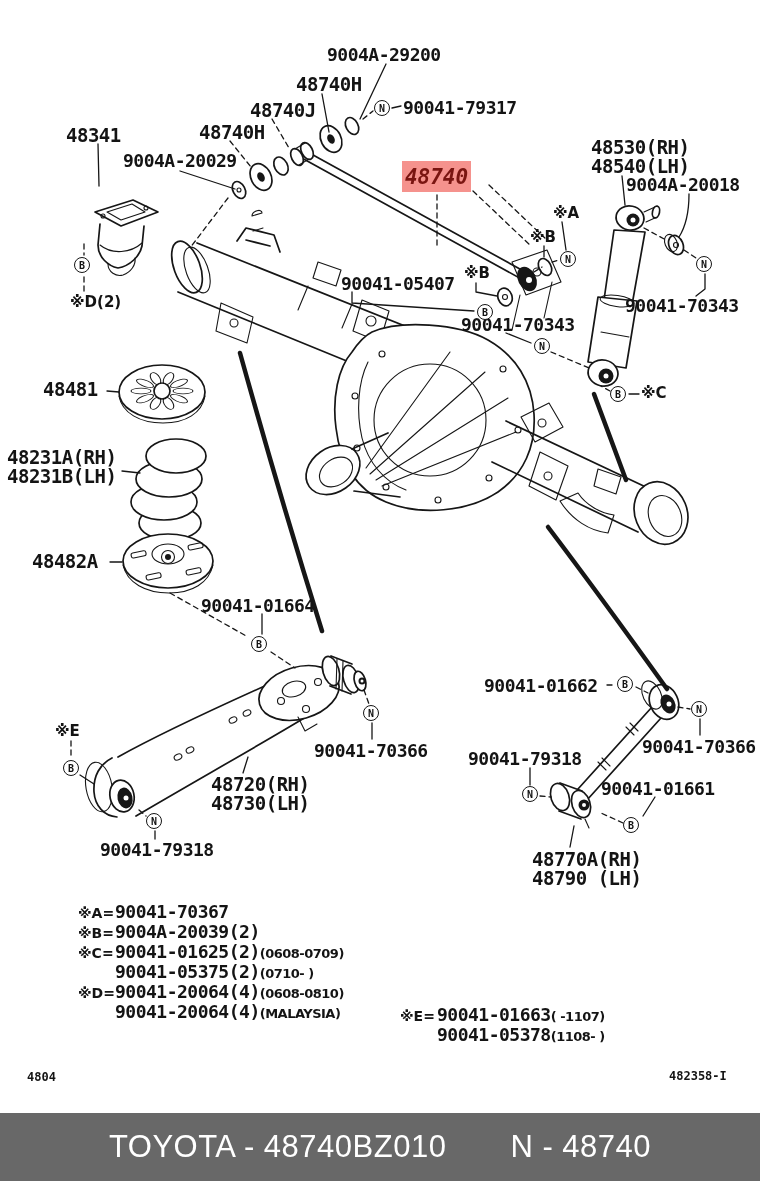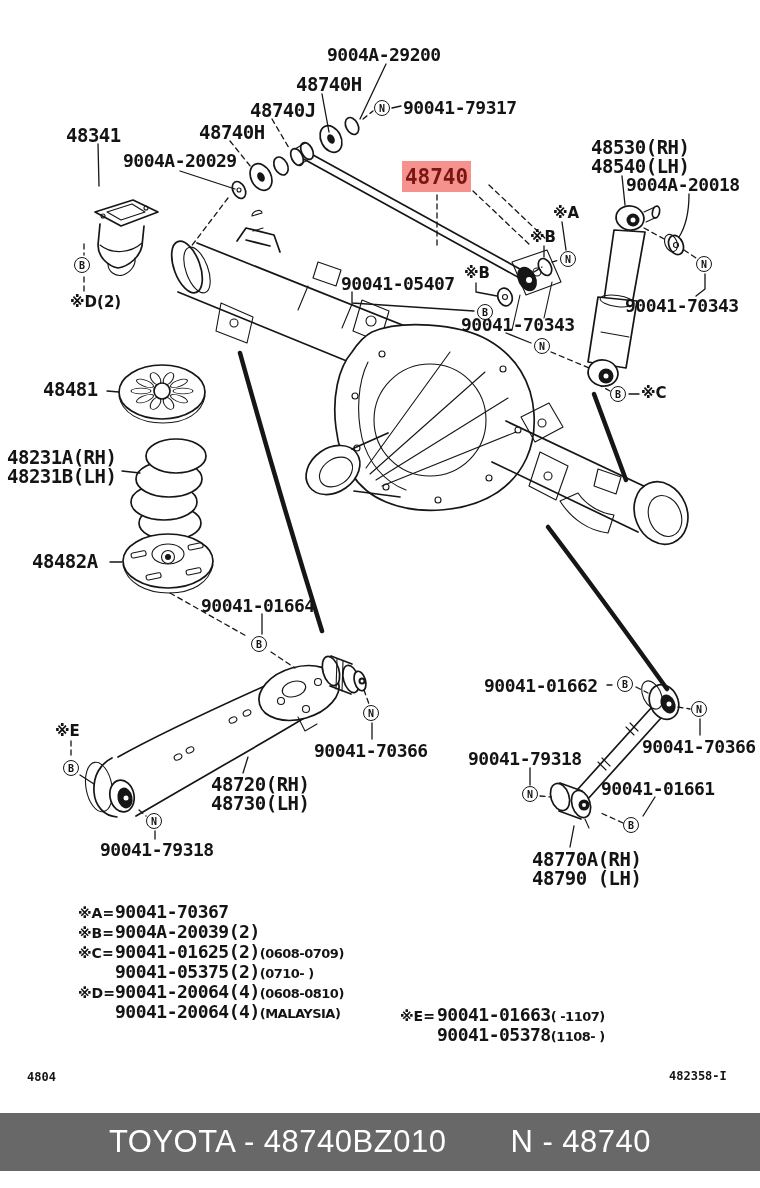--- a/index.html
+++ b/index.html
@@ -22,21 +22,21 @@
       font:bold 10px "DejaVu Sans Mono",monospace;display:flex;align-items:center;
       justify-content:center;background:#fff;box-sizing:border-box;}
   .hl{position:absolute;left:402px;top:161px;width:69px;height:31px;display:flex;
       align-items:center;justify-content:center;font:bold 21px "DejaVu Sans Mono",monospace;}
   .legend{position:absolute;}
   .lg-row{height:20px;line-height:20px;display:flex;align-items:baseline;}
   .lg-marker{display:inline-block;width:37px;font:bold 14px "DejaVu Sans",sans-serif;color:#141414;}
   .lg-part{font:bold 18px "DejaVu Sans Mono",monospace;letter-spacing:-0.5px;color:#141414;}
   .lg-range{font:bold 13px "DejaVu Sans",sans-serif;letter-spacing:-0.5px;color:#141414;}
   .code{font:bold 12px "DejaVu Sans Mono",monospace;}
-  .footer-bar{position:absolute;left:0;top:1113px;width:760px;height:58px;display:flex;
+  .footer-bar{position:absolute;left:0;top:1113px;width:760px;height:68px;display:flex;
       align-items:center;justify-content:center;gap:64px;}
   .footer-bar span{font:31px "Liberation Sans",sans-serif;color:#ffffff;letter-spacing:0.5px;}
 </style>
 </head>
 <body>
 
 <div id="stage">
 
 <svg width="760" height="1065" viewBox="0 0 760 1065">
 
@@ -281,21 +281,21 @@
   </g>
 </svg>
 
 <div class="pl" style="left:327px;top:44px">9004A-29200</div>
 <div class="pl-lg" style="left:296px;top:73px">48740H</div>
 <div class="pl-lg" style="left:250px;top:99px">48740J</div>
 <div class="pl-lg" style="left:199px;top:121px">48740H</div>
 <div class="pl-lg" style="left:66px;top:124px">48341</div>
 <div class="pl" style="left:123px;top:150px">9004A-20029</div>
 <div class="pl" style="left:403px;top:97px">90041-79317</div>
-<div class="hl" style="background: rgb(245, 146, 141); color: rgb(122, 21, 17);">48740</div>
+<div class="hl" style="background: rgb(245, 146, 141); color: rgb(122, 21, 17); font-style: italic;">48740</div>
 <div class="pl-lg" style="left:591px;top:136px">48530(RH)</div>
 <div class="pl-lg" style="left:591px;top:155px">48540(LH)</div>
 <div class="pl" style="left:626px;top:174px">9004A-20018</div>
 <div class="pl" style="left:625px;top:295px">90041-70343</div>
 <div class="pl" style="left:341px;top:273px">90041-05407</div>
 <div class="pl" style="left:461px;top:314px">90041-70343</div>
 <div class="pl-lg" style="left:43px;top:378px">48481</div>
 <div class="pl-lg" style="left:7px;top:446px">48231A(RH)</div>
 <div class="pl-lg" style="left:7px;top:465px">48231B(LH)</div>
 <div class="pl-lg" style="left:32px;top:550px">48482A</div>

